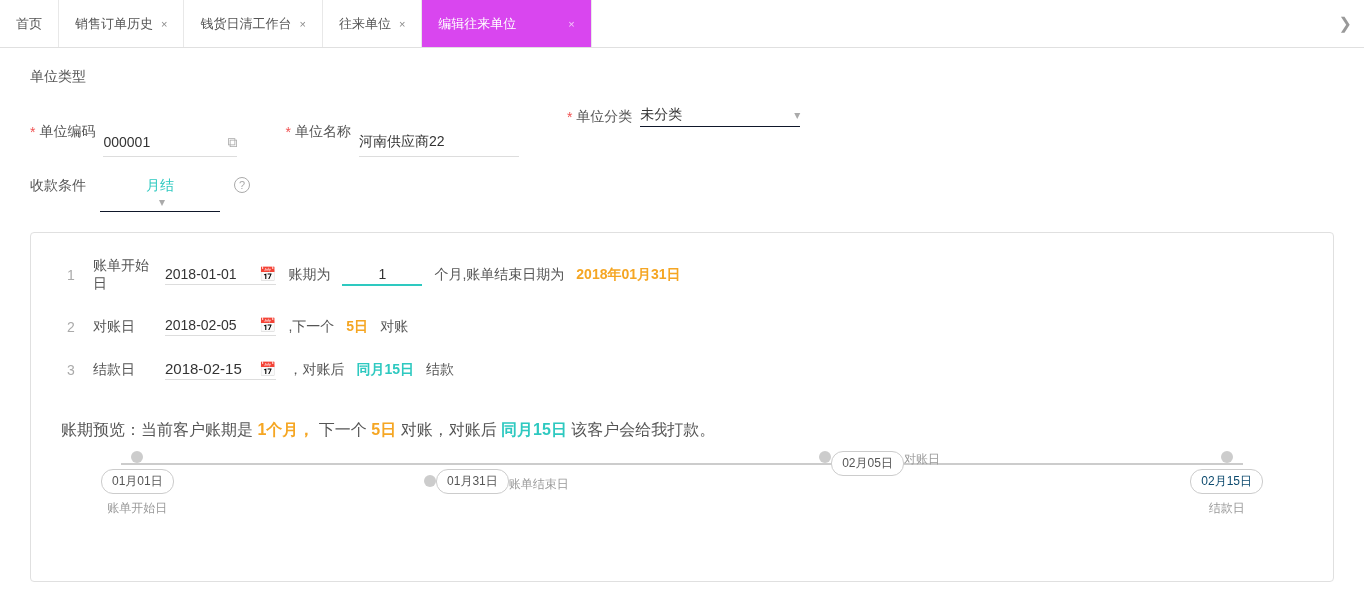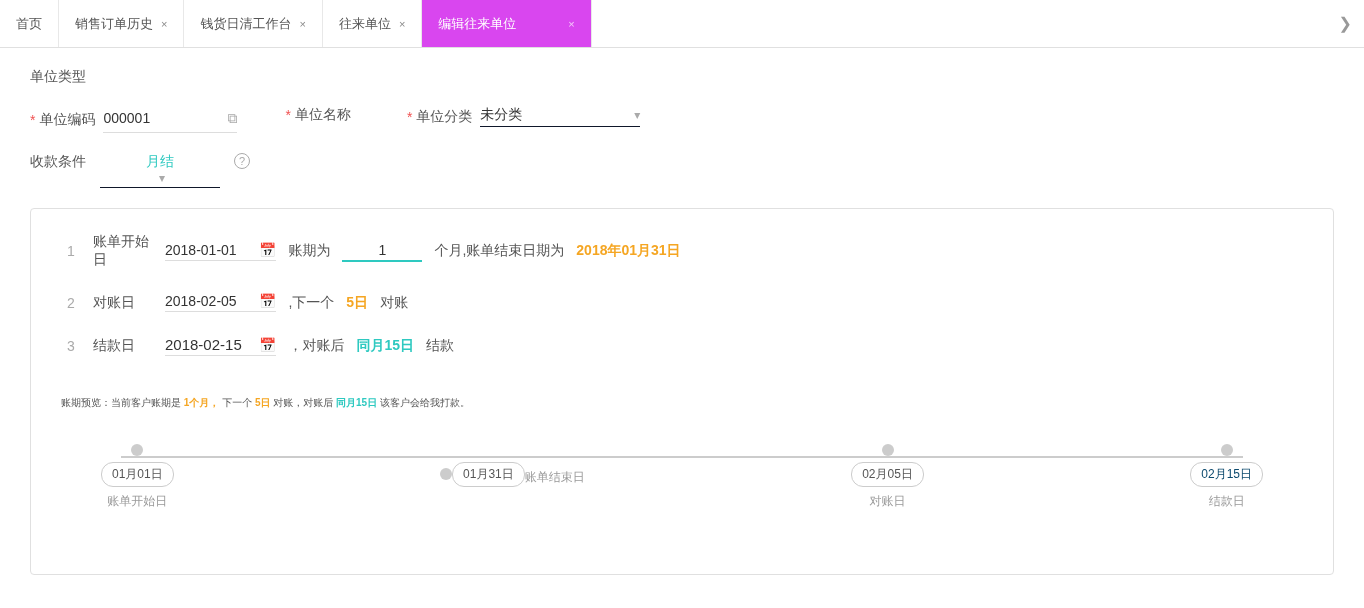--- a/index.html
+++ b/index.html
@@ -118,20 +118,21 @@
       color: #333;
       outline: none;
       background: transparent;
       min-width: 120px;
     }
     .input-with-icon {
       display: flex;
       align-items: center;
       border-bottom: 1px solid #ddd;
       padding-bottom: 2px;
+      margin-top: 24px;
     }
     .input-with-icon input {
       border: none;
       outline: none;
       font-size: 14px;
       color: #333;
       background: transparent;
     }
     .input-icon {
       color: #aaa;
@@ -248,23 +249,22 @@
     }
     .highlight-orange { color: #f5a623; font-weight: bold; }
     .highlight-teal { color: #2ec9c0; font-weight: bold; }
     .text-normal { color: #555; }
 
     
     .preview-section {
       padding: 16px 0 0 0;
     }
     .preview-text {
-      font-size: 10px;
-      color: #555;
-      margin-bottom: 24px;
+      font-size: 16px;
+      color: #555;
     }
   </style>
 </head>
 <body>
 
 <div class="tab-bar">
   <div class="tab-item">
     <span>首页</span>
   </div>
   <div class="tab-item">
@@ -299,20 +299,23 @@
       <span class="required-star">*</span>
       <span class="field-label">单位编码</span>
       <div class="input-with-icon">
         <input type="text" class="form-input" style="width: 100px;" value="000001">
         <span class="input-icon">⧉</span>
       </div>
     </div>
     <div class="field-group">
       <span class="required-star">*</span>
       <span class="field-label">单位名称</span>
+      <div class="input-with-icon">
+        <input type="text" class="form-input" style="width: 160px;" value="河南供应商22">
+      </div>
     </div>
     <div class="field-group">
       <span class="required-star">*</span>
       <span class="field-label">单位分类</span>
       <div class="dropdown-container" style="min-width:160px;">
         <span class="dropdown-value" style="color:#333;">未分类</span>
         <span class="dropdown-arrow">▾</span>
       </div>
     </div>
   </div>
@@ -387,21 +390,21 @@
             <div style="background:#fff; border:1px solid #ccc; border-radius:12px; padding:3px 10px; font-size:12px; color:#555; margin-bottom:6px;">01月01日</div>
             <div style="font-size:12px; color:#999;">账单开始日</div>
           </div>
 
           <div style="display:flex; align-items:center;">
             <div style="width:12px; height:12px; border-radius:50%; background:#ccc; margin-bottom:6px;"></div>
             <div style="background:#fff; border:1px solid #ccc; border-radius:12px; padding:3px 10px; font-size:12px; color:#555; margin-bottom:6px;">01月31日</div>
             <div style="font-size:12px; color:#999;">账单结束日</div>
           </div>
 
-          <div style="display:flex; flex-direction:column; align-items:center;">
+          <div style="display:flex; flex-direction:row; align-items:flex-start;">
             <div style="width:12px; height:12px; border-radius:50%; background:#ccc; margin-bottom:6px;"></div>
             <div style="background:#fff; border:1px solid #ccc; border-radius:12px; padding:3px 10px; font-size:12px; color:#555; margin-bottom:6px;">02月05日</div>
             <div style="font-size:12px; color:#999;">对账日</div>
           </div>
 
           <div style="display:flex; flex-direction:column; align-items:center;">
             <div style="width:12px; height:12px; border-radius:50%; background:#ccc; margin-bottom:6px;"></div>
             <div style="background:#fff; border:1px solid #ccc; border-radius:12px; padding:3px 10px; font-size:12px; color:#0c4a6e; margin-bottom:6px;">02月15日</div>
             <div style="font-size:12px; color:#999;">结款日</div>
           </div>

